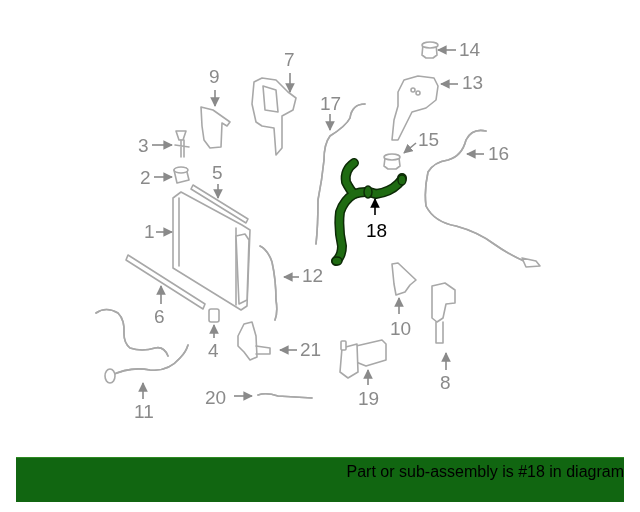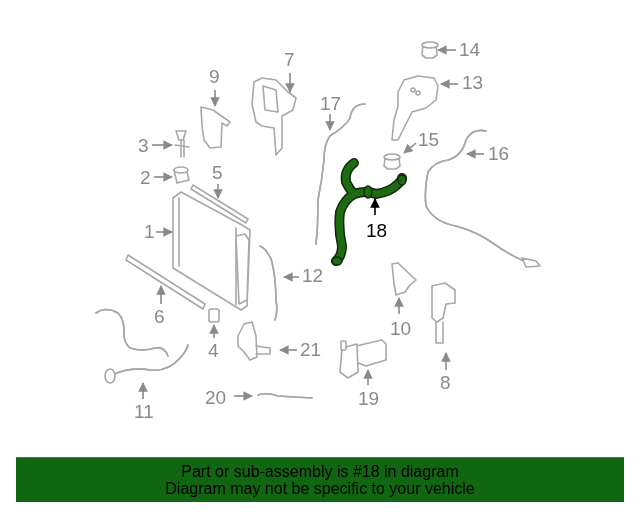--- a/index.html
+++ b/index.html
@@ -9,21 +9,21 @@
   .lbl.hl { fill:#000000; }
   .part { fill:none; stroke:#a8a8a8; stroke-width:1.6; stroke-linejoin:round; stroke-linecap:round; }
   .partfill { fill:#ffffff; stroke:#a8a8a8; stroke-width:1.6; stroke-linejoin:round; }
   .arrow { stroke:#8a8a8a; stroke-width:1.6; fill:none; }
   .arrowhead { fill:#8a8a8a; }
   .arrow.hl { stroke:#000; }
   .arrowhead.hl { fill:#000; }
   .green { fill:#1f6b12; stroke:#0c2a06; stroke-width:1.4; stroke-linejoin:round; }
   .greenline { fill:none; stroke:#1f6b12; stroke-linecap:round; stroke-linejoin:round; }
   .greenedge { fill:none; stroke:#0c2a06; stroke-linecap:round; stroke-linejoin:round; }
-  #banner { position:absolute; left:16px; top:457px; width:608px; height:45px; background:#116611; border-top:1px solid #2e8a22; box-sizing:border-box; text-align:center; color:#000; font-size:16px; line-height:17px; padding-top:5px; }
+  #banner { position:absolute; left:16px; top:457px; width:608px; height:45px; background:#116611; border-top:1px solid #2e8a22; box-sizing:border-box; text-align:right; color:#000; font-size:16px; line-height:17px; padding-top:5px; }
   #banner div { white-space:nowrap; }
 </style>
 </head>
 <body>
 
 <svg id="diagram" viewBox="0 0 640 455" xmlns="http://www.w3.org/2000/svg">
   <defs>
     <marker id="ah" viewBox="0 0 10 10" refX="9" refY="5" markerWidth="6" markerHeight="6" orient="auto">
       <path d="M0,0 L10,5 L0,10 z" class="arrowhead"></path>
     </marker>
@@ -226,14 +226,13 @@
     <path class="part" d="M256,346 L270,348 L270,354 L256,354"></path>
   </g>
   <g>
     <text class="lbl" x="300" y="356">21</text>
     <line class="arrow" x1="297" y1="350" x2="280" y2="350" marker-end="url(#ah)"></line>
   </g>
 </svg>
 
 <div id="banner">
   <div>Part or sub-assembly is #18 in diagram</div>
-  <div>Diagram may not be specific to your vehicle</div>
 </div>
 
 </body></html>

